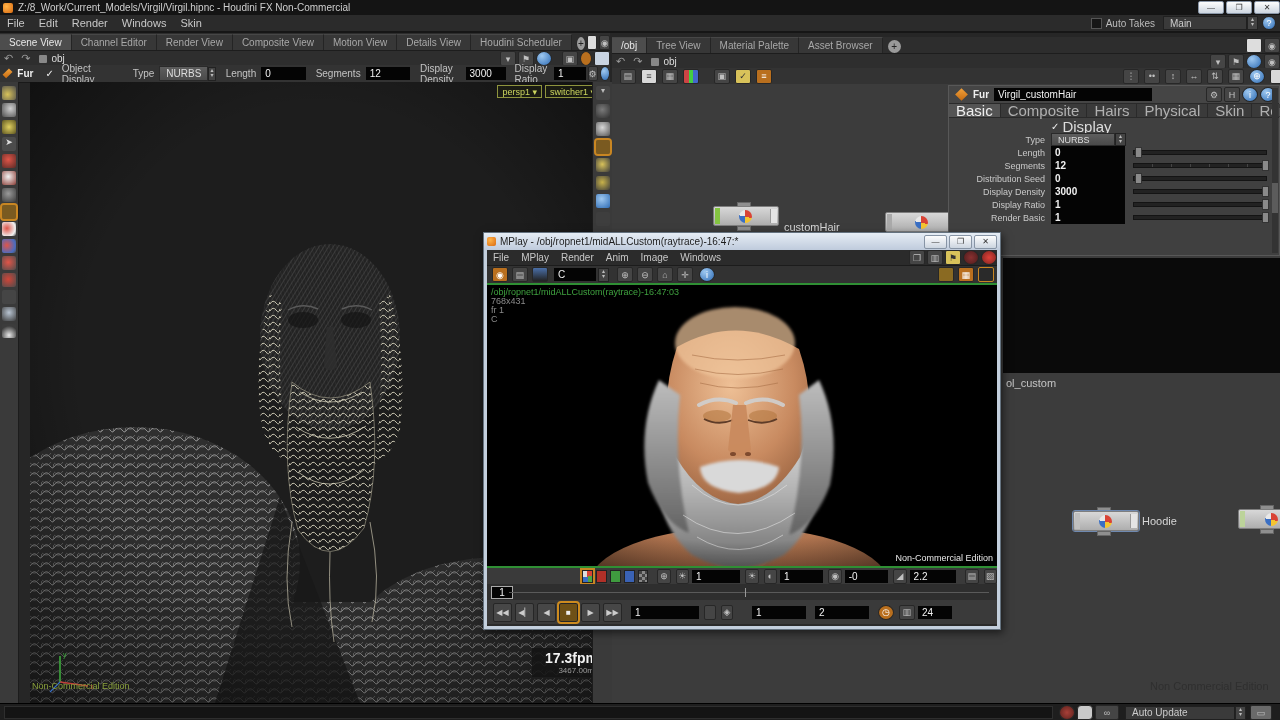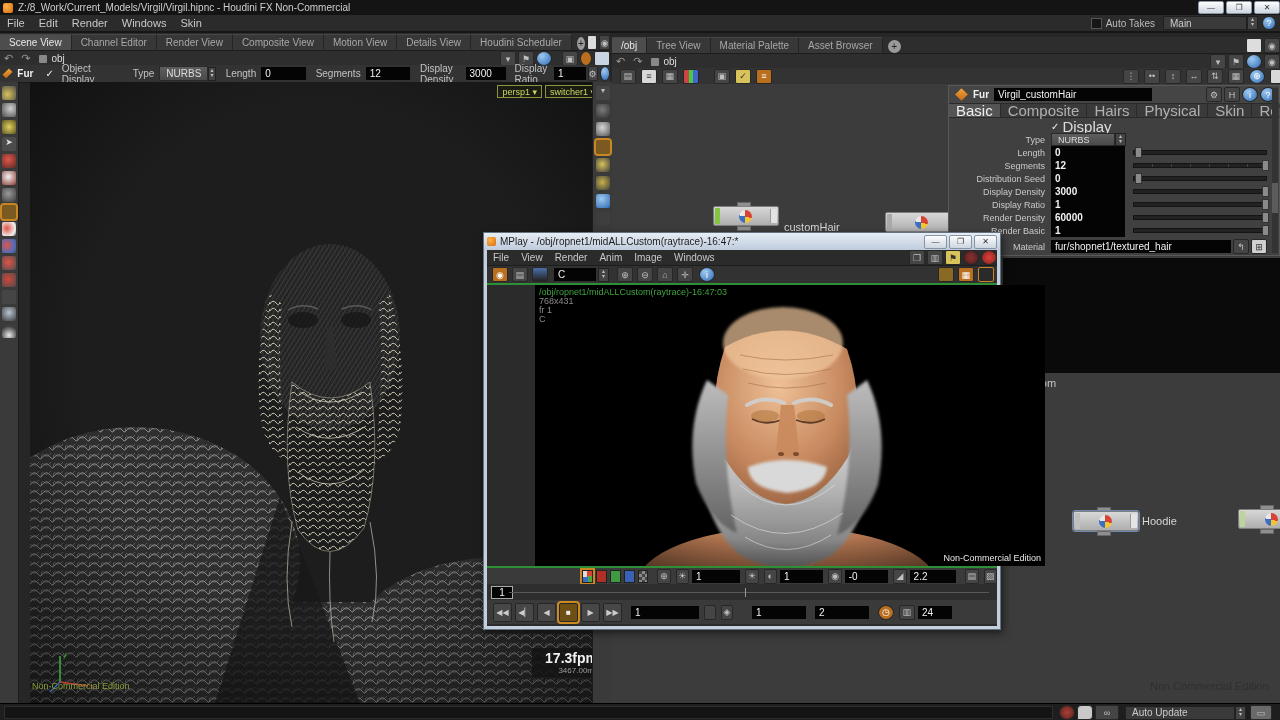--- a/index.html
+++ b/index.html
@@ -84,21 +84,21 @@
 
   
   .mplay{left:483px;top:232px;width:518px;height:398px;background:#c3cfdd;border:1px solid #64727f;box-sizing:border-box;z-index:10;box-shadow:2px 3px 8px rgba(0,0,0,.55);}
   .mtitle{height:17px;display:flex;align-items:center;padding:0 3px;background:linear-gradient(#e6edf5,#bfcbdc);color:#1c1c1c;font-size:10px;}
   .mbtn{width:21px;height:12px;margin-left:2px;background:linear-gradient(#fdfdfd,#ccd5e0);border:1px solid #8794a5;border-radius:2px;display:flex;align-items:center;justify-content:center;color:#333;font-size:8px;}
   .mbody{position:absolute;left:3px;top:17px;width:510px;height:376px;background:#2b2b2b;}
   .mmenu{height:15px;display:flex;align-items:center;background:#2b2b2b;border-bottom:1px solid #1c1c1c;}
   .mmenu .m{padding:0 6px;color:#c8c8c8;font-size:10px;}
   .mtool{height:17px;display:flex;align-items:center;background:#323232;padding:0 3px;gap:2px;}
   .greenline{height:2px;background:#2f8f34;}
-  .mcanvas{position:relative;width:510px;height:281px;background:#000;overflow:hidden;margin-left:48px;}
+  .mcanvas{position:relative;width:510px;height:281px;background:#000;overflow:hidden;}
   .ginfo{position:absolute;left:4px;top:3px;line-height:9px;font-size:9px;}
   .ginfo .g{color:#3fa23f;}
   .ginfo .d{color:#8a8a8a;}
   .mwm{position:absolute;right:4px;bottom:3px;color:#e8e8e8;font-size:9px;}
   .mctrl{height:16px;display:flex;align-items:center;background:#3a3a3a;padding-left:95px;gap:3px;}
   .csq{width:11px;height:11px;border:1px solid #222;}
   .csq.sel{outline:2px solid #c98622;}
   .mtime{height:16px;background:#2e2e2e;position:relative;}
   .mplaybar{height:24px;display:flex;align-items:center;background:#3a3a3a;padding:0 6px;gap:3px;}
   .tbtn{width:17px;height:17px;background:#474747;border:1px solid #262626;border-radius:2px;color:#ccc;font-size:8px;display:flex;align-items:center;justify-content:center;}
@@ -423,57 +423,44 @@
         </div>
     </div>
     <div class="prow">
       <div class="plabel">Display Ratio</div>
       <div class="blk pval">1</div>
       <div class="slider">
           <div class="h" style="left:97%"></div>
         </div>
     </div>
     <div class="prow">
-      <div class="plabel">Render Density</div>
-      <div class="blk pval">60000</div>
-      <div class="slider">
-          <div class="h" style="left:97%"></div>
-        </div>
-    </div>
-    <div class="prow">
       <div class="plabel">Render Basic</div>
       <div class="blk pval">1</div>
       <div class="slider">
           <div class="h" style="left:97%"></div>
         </div>
-    </div>
-    <div class="prow" style="margin-top:3px">
-      <div class="plabel">Material</div>
-      <div class="blk" style="flex:1">fur/shopnet1/textured_hair</div>
-      <div class="mi">↰</div>
-      <div class="mi" style="background:#d0d0d0;color:#333">⊞</div>
     </div>
     <div class="pscroll">
         <div class="ph"></div>
       </div>
   </div>
 
   <div class="abs mplay">
     <div class="mtitle">
       <div class="logo" style="width:9px;height:9px;margin-right:4px;background:radial-gradient(circle at 35% 35%,#ffb347,#d96a12);border-radius:2px"></div>
       <span>MPlay - /obj/ropnet1/midALLCustom(raytrace)-16:47:*</span>
       <div style="flex:1"></div>
       <div class="mbtn">—</div>
       <div class="mbtn">❐</div>
       <div class="mbtn">✕</div>
     </div>
     <div class="mbody">
       <div class="mmenu">
         <span class="m">File</span>
-        <span class="m">View</span>
+        <span class="m">MPlay</span>
         <span class="m">Render</span>
         <span class="m">Anim</span>
         <span class="m">Image</span>
         <span class="m">Windows</span>
         <div style="flex:1"></div>
         <div class="mi">❐</div>
         <div class="mi">▥</div>
         <div class="mi" style="background:#d8c25a;color:#333">⚑</div>
         <div class="mi" style="background:radial-gradient(circle,#8a3030,#4a1c1c);border-radius:50%"></div>
         <div class="mi" style="background:radial-gradient(circle,#e04038,#7a2420);border-radius:50%"></div>

